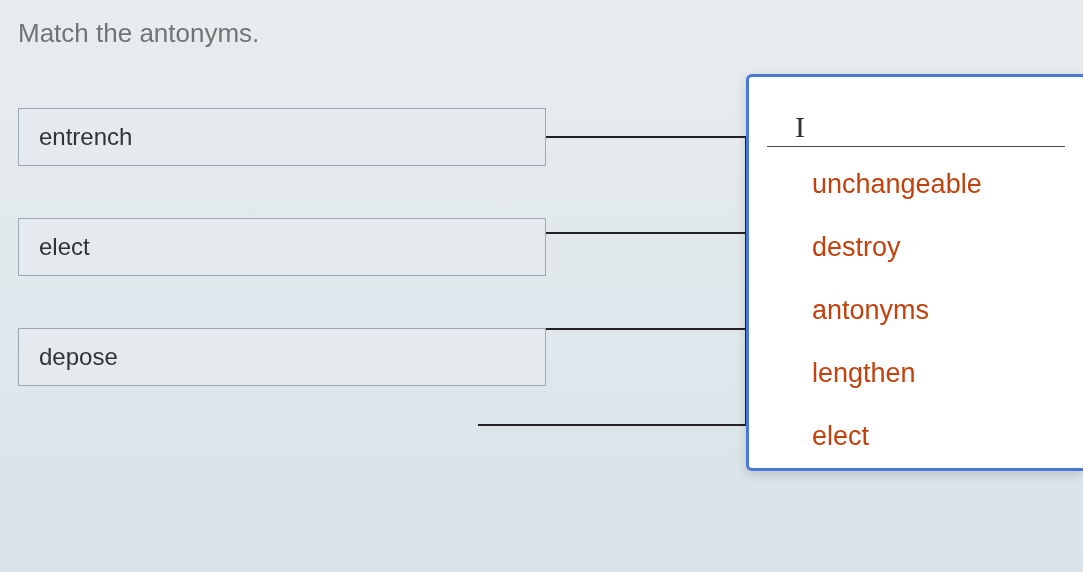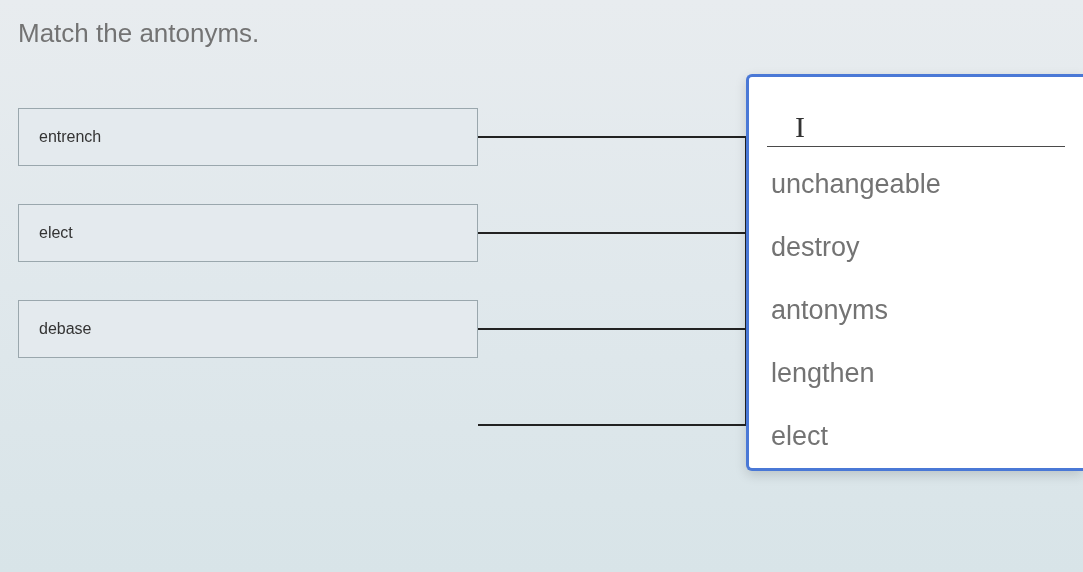--- a/index.html
+++ b/index.html
@@ -20,29 +20,29 @@
       font-weight: 400;
       color: #737373;
     }
     .left-items {
       position: absolute;
       left: 18px;
       top: 108px;
       width: 460px;
     }
     .match-item {
-      width: 460px;
+      width: 528px;
       height: 58px;
       border: 1px solid #9aa7ad;
       background: #e4eaee;
       display: flex;
       align-items: center;
       padding-left: 20px;
-      font-size: 16px;
-      margin-bottom: 38px;
+      font-size: 24px;
+      margin-bottom: 52px;
       color: #333;
       cursor: grab;
     }
     svg.connectors {
       position: absolute;
       left: 0;
       top: 0;
       width: 1083px;
       height: 572px;
       pointer-events: none;
@@ -71,22 +71,23 @@
     .text-cursor-icon {
       font-size: 30px;
       color: #333;
       margin-left: 28px;
       margin-bottom: -2px;
       font-family: serif;
     }
     .option {
       padding: 16px 22px 16px 22px;
       font-size: 27px;
-      color: #737373;
+      color: #c2410c;
       cursor: pointer;
+      margin-left: 41px;
     }
   </style>
 </head>
 <body>
 
 <div class="instruction">Match the antonyms.</div>
 
 <svg class="connectors">
   <line x1="478" y1="137" x2="746" y2="137" stroke="#222" stroke-width="2"></line>
   <line x1="478" y1="233" x2="746" y2="233" stroke="#222" stroke-width="2"></line>
@@ -96,21 +97,21 @@
 </svg>
 
 <div class="left-items">
   <div class="match-item">
     <span>entrench</span>
   </div>
   <div class="match-item">
     <span>elect</span>
   </div>
   <div class="match-item">
-    <span>debase</span>
+    <span>depose</span>
   </div>
 </div>
 
 <div class="dropdown">
   <div class="dropdown-input">
     <span class="text-cursor-icon">I</span>
   </div>
   <div class="option">unchangeable</div>
   <div class="option">destroy</div>
   <div class="option">antonyms</div>

